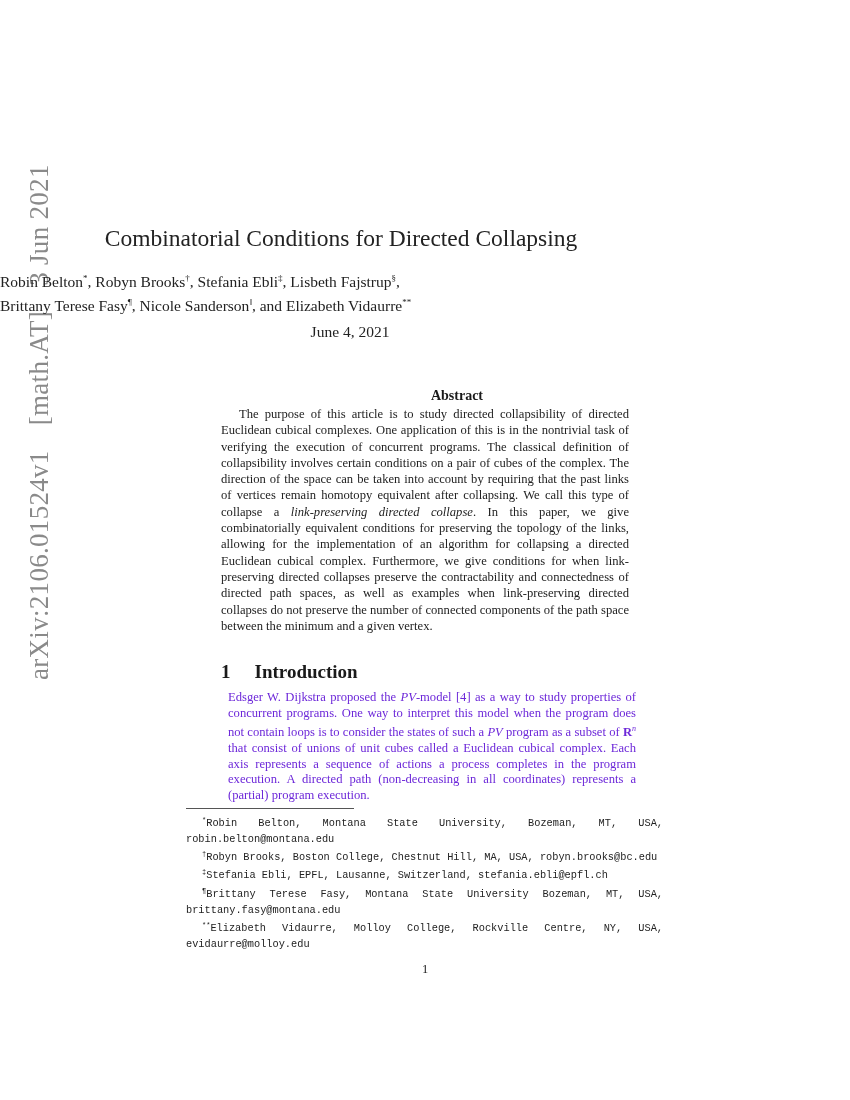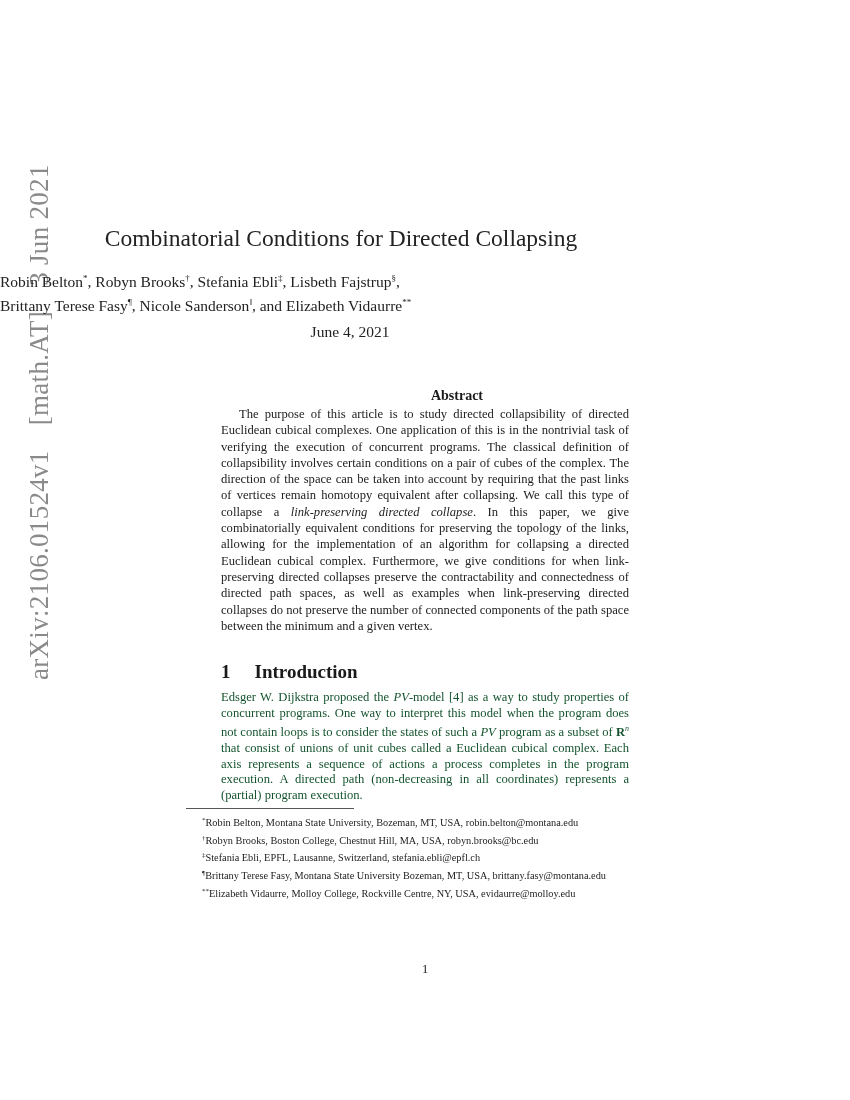--- a/index.html
+++ b/index.html
@@ -17,27 +17,27 @@
   .date { position: absolute; top: 323px; left: 0; width: 700px; text-align: center;
           font-family: "Liberation Serif", serif; font-size: 15.5px; color: #222; }
   .abstract-title { position: absolute; top: 388px; left: 0; width: 850px; text-align: center;
                     font-family: "Liberation Serif", serif; font-weight: bold; font-size: 14px; padding-left: 32px; }
   .abstract { position: absolute; top: 406px; left: 221px; width: 408px;
               font-family: "Liberation Serif", serif; font-size: 12.6px; line-height: 16.3px;
               text-align: justify; text-indent: 18px; color: #222; }
   .sec { position: absolute; top: 661px; left: 221px; font-family: "Liberation Serif", serif;
          font-weight: bold; font-size: 19px; }
   .sec .num { margin-right: 24px; }
-  .intro { position: absolute; top: 690px; left: 221px; width: 408px;
+  .intro { position: absolute; top: 690px; left: 228px; width: 408px;
            font-family: "Liberation Serif", serif; font-size: 12.6px; line-height: 15.6px;
-           text-align: justify; color: #14532d; }
+           text-align: justify; color: #6d28d9; }
   .fnrule { position: absolute; top: 808px; left: 186px; width: 168px; height: 1px; background: #555; }
   .footnotes { position: absolute; top: 813px; left: 186px; width: 477px;
                font-family: "Liberation Serif", serif; font-size: 10.3px; line-height: 15.2px; color: #222; }
-  .fn { text-indent: 16px; text-align: justify; }
+  .fn { text-indent: 16px; text-align: justify; font-family: Liberation Mono, monospace; }
   .fn sup { font-size: 7px; }
   .pagenum { position: absolute; top: 962px; left: 0; width: 850px; text-align: center;
              font-family: "Liberation Serif", serif; font-size: 12.5px; }
   i { font-style: italic; }
 </style>
 </head>
 <body>
 
 <div class="stamp">
   <span>arXiv:2106.01524v1</span>

